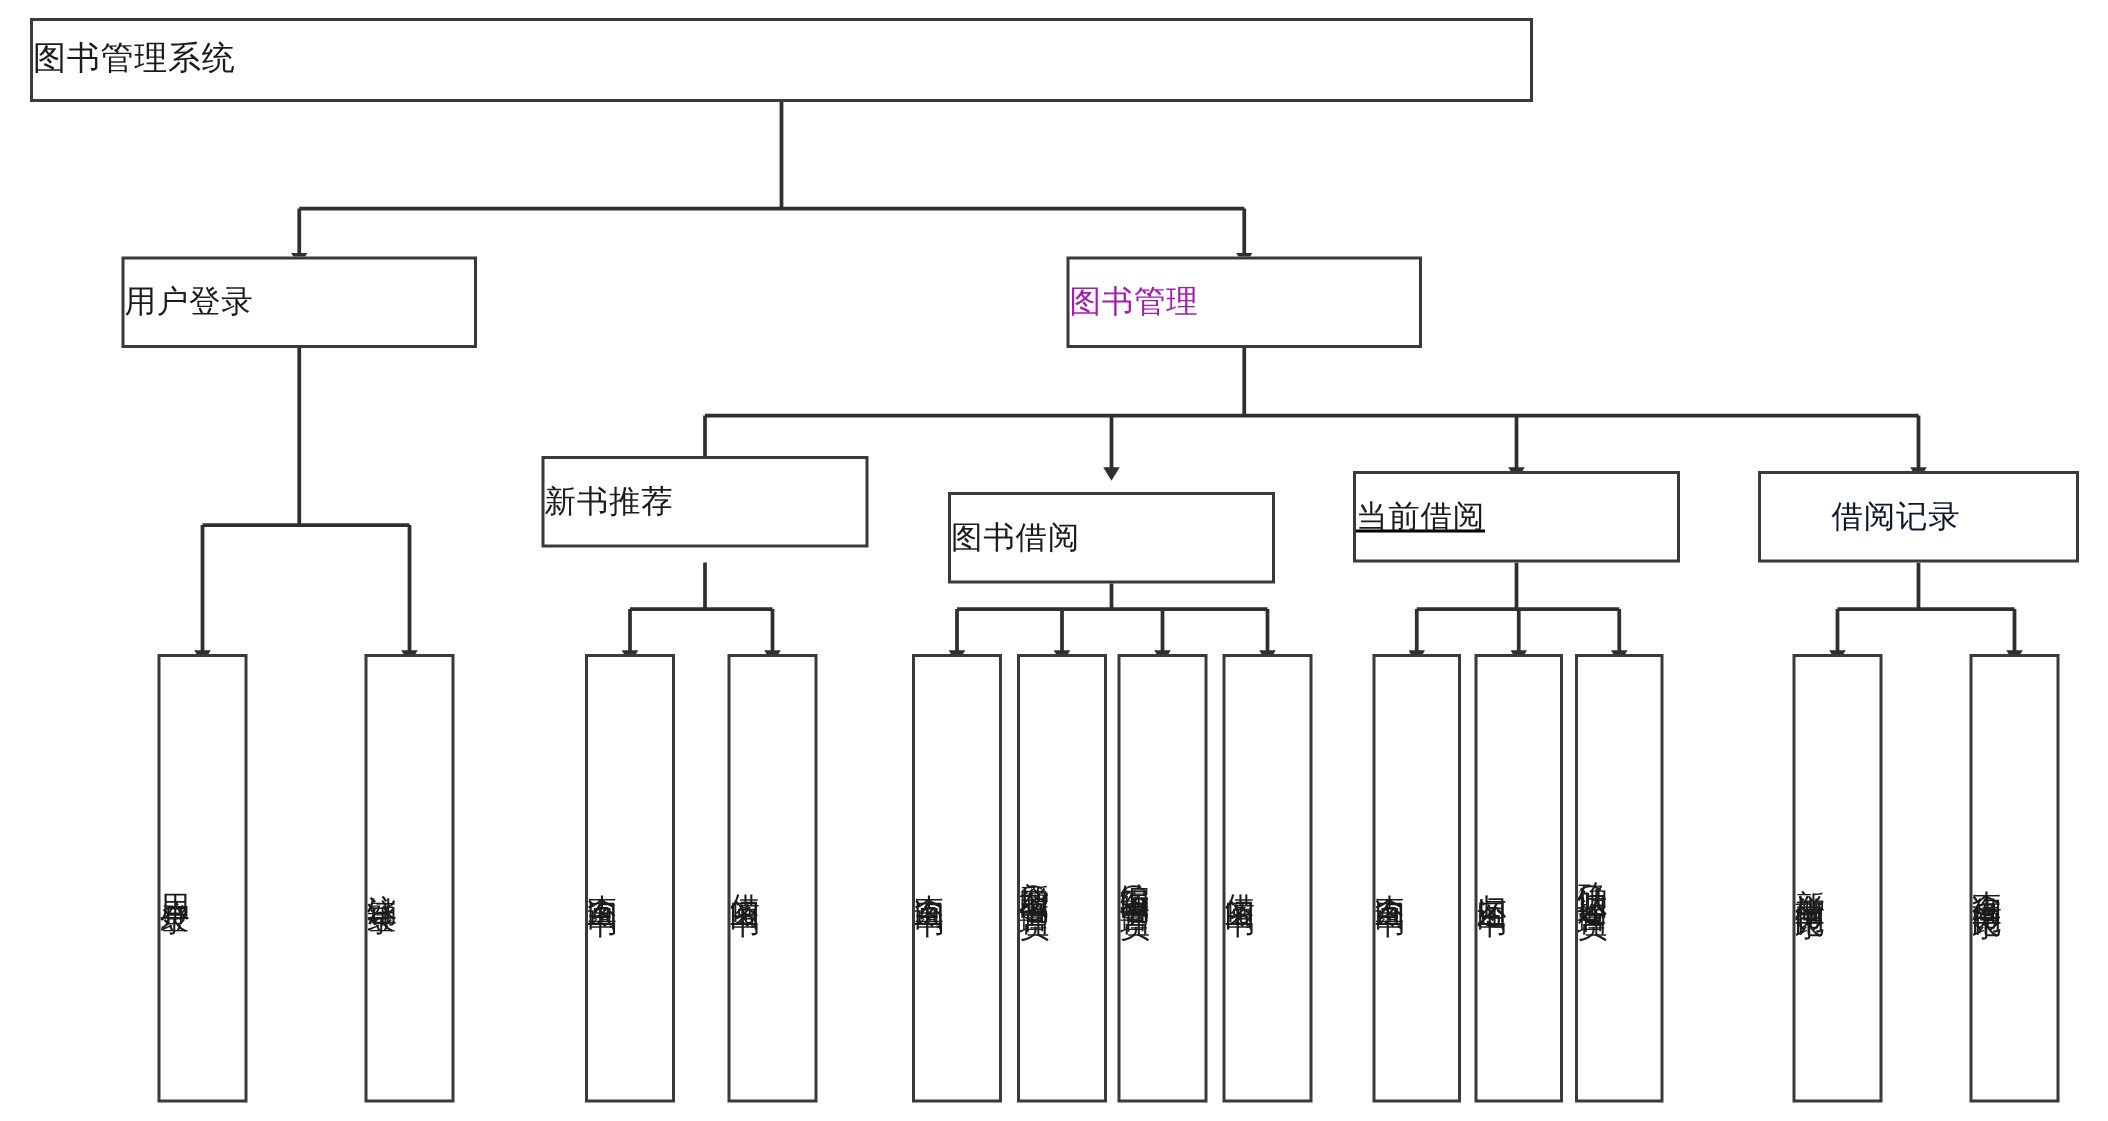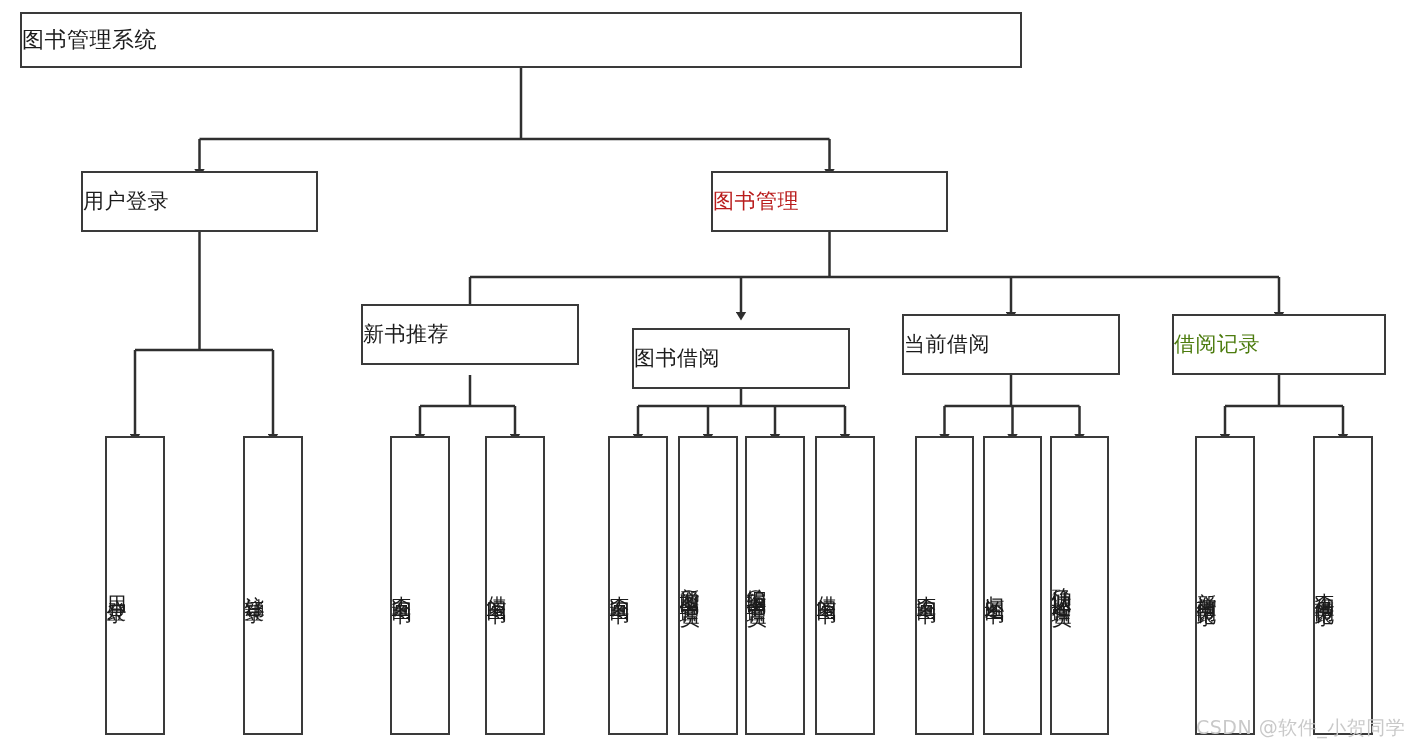--- a/index.html
+++ b/index.html
@@ -93,33 +93,33 @@
   </svg>
 
   <div id="node-layer">
       <div class="node-box root" style="left: 20px; top: 12px; width: 1002px; height: 56px; border-color: rgb(58, 58, 58); background: rgb(255, 255, 255);">
         <span class="node-label" style="color: rgb(27, 27, 27);">图书管理系统</span>
       </div>
       <div class="node-box" style="left: 81px; top: 171px; width: 237px; height: 61px; border-color: rgb(58, 58, 58); background: rgb(255, 255, 255);">
         <span class="node-label" style="color: rgb(27, 27, 27);">用户登录</span>
       </div>
       <div class="node-box" style="left: 711px; top: 171px; width: 237px; height: 61px; border-color: rgb(58, 58, 58); background: rgb(255, 255, 255);">
-        <span class="node-label" style="color: #b91c1c;">图书管理</span>
+        <span class="node-label" style="color: #a21caf;">图书管理</span>
       </div>
       <div class="node-box" style="left: 361px; top: 304px; width: 218px; height: 61px; border-color: rgb(58, 58, 58); background: rgb(255, 255, 255);">
         <span class="node-label" style="color: rgb(27, 27, 27);">新书推荐</span>
       </div>
       <div class="node-box" style="left: 632px; top: 328px; width: 218px; height: 61px; border-color: rgb(58, 58, 58); background: rgb(255, 255, 255);">
         <span class="node-label" style="color: rgb(27, 27, 27);">图书借阅</span>
       </div>
-      <div class="node-box" style="left: 902px; top: 314px; width: 218px; height: 61px; border-color: rgb(58, 58, 58); background: rgb(255, 255, 255);">
+      <div class="node-box" style="left: 902px; top: 314px; width: 218px; height: 61px; border-color: rgb(58, 58, 58); background: rgb(255, 255, 255); text-decoration: underline;">
         <span class="node-label" style="color: rgb(27, 27, 27);">当前借阅</span>
       </div>
       <div class="node-box" style="left: 1172px; top: 314px; width: 214px; height: 61px; border-color: rgb(58, 58, 58); background: rgb(255, 255, 255);">
-        <span class="node-label" style="color: #4d7c0f;">借阅记录</span>
+        <span class="node-label" style="color: #0f172a; margin-left: 47px;">借阅记录</span>
       </div>
       <div class="node-box vertical" style="left: 105px; top: 436px; width: 60px; height: 299px; border-color: rgb(58, 58, 58); background: rgb(255, 255, 255);">
         <span class="node-label" style="color: rgb(27, 27, 27);">用户登录</span>
       </div>
       <div class="node-box vertical" style="left: 243px; top: 436px; width: 60px; height: 299px; border-color: rgb(58, 58, 58); background: rgb(255, 255, 255);">
         <span class="node-label" style="color: rgb(27, 27, 27);">注销登录</span>
       </div>
       <div class="node-box vertical" style="left: 390px; top: 436px; width: 60px; height: 299px; border-color: rgb(58, 58, 58); background: rgb(255, 255, 255);">
         <span class="node-label" style="color: rgb(27, 27, 27);">查询图书</span>
       </div>
@@ -148,14 +148,13 @@
         <span class="node-label" style="color: rgb(27, 27, 27);">确认归还（管理员）</span>
       </div>
       <div class="node-box vertical" style="left: 1195px; top: 436px; width: 60px; height: 299px; border-color: rgb(58, 58, 58); background: rgb(255, 255, 255);">
         <span class="node-label" style="color: rgb(27, 27, 27);">新增借阅记录</span>
       </div>
       <div class="node-box vertical" style="left: 1313px; top: 436px; width: 60px; height: 299px; border-color: rgb(58, 58, 58); background: rgb(255, 255, 255);">
         <span class="node-label" style="color: rgb(27, 27, 27);">查询借阅记录</span>
       </div>
     </div>
 
-  <div class="watermark" style="left:1196px;top:715px;">CSDN @软件_小贺同学</div>
 </div>
 
 </body></html>

